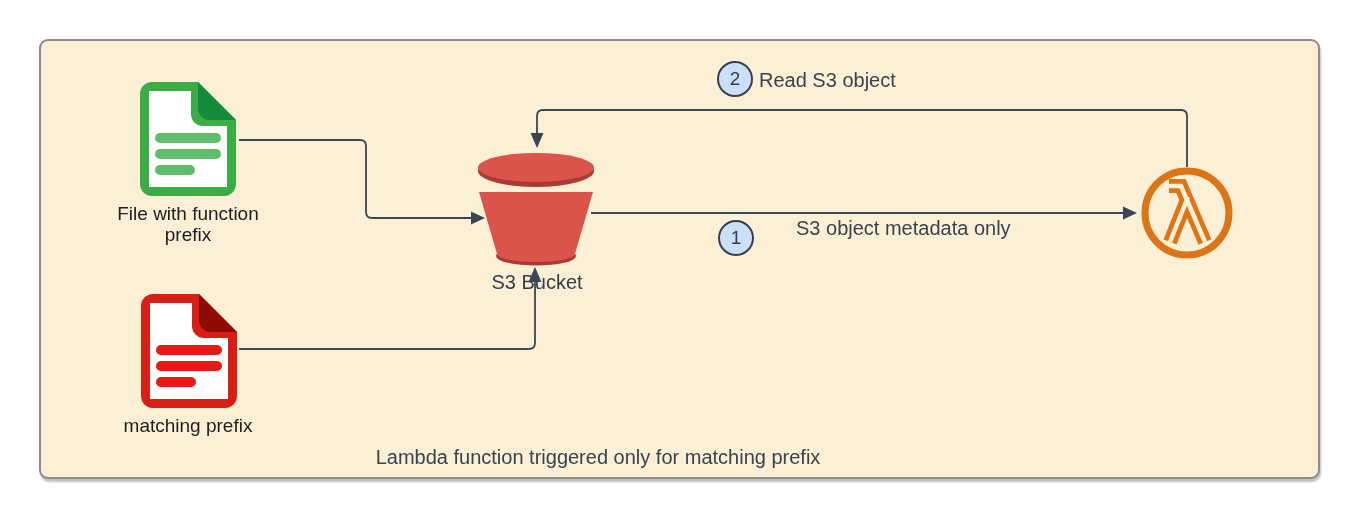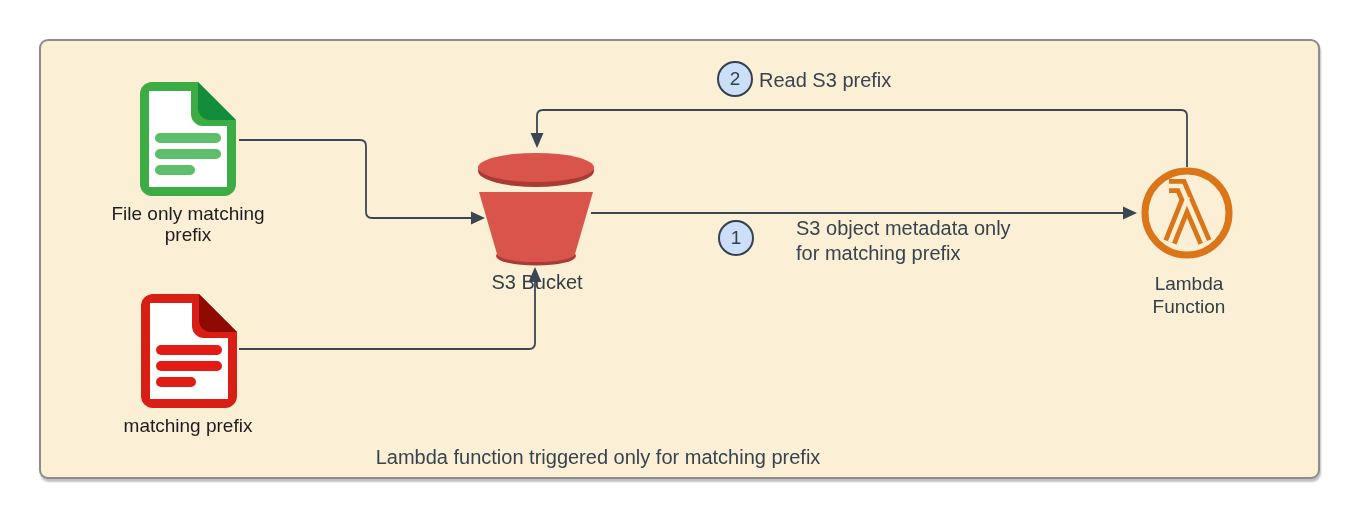--- a/index.html
+++ b/index.html
@@ -78,21 +78,21 @@
 
   <svg class="abs" style="left:138px; top:80px;" width="100" height="118" viewBox="0 0 100 118">
     <path d="M14 2 H60 L98 40 V104 a12 12 0 0 1 -12 12 H14 A12 12 0 0 1 2 104 V14 A12 12 0 0 1 14 2 Z" fill="#3CAD44"></path>
     <path d="M11 11 H53 V34 a12 12 0 0 0 12 12 H89 V107 H11 Z" fill="#ffffff"></path>
     <path d="M60 2 L98 40 H72 A12 12 0 0 1 60 28 Z" fill="#148C3C"></path>
     <rect x="17" y="53" width="66" height="10" rx="5" fill="#5FBE6A"></rect>
     <rect x="17" y="69" width="66" height="10" rx="5" fill="#5FBE6A"></rect>
     <rect x="17" y="85" width="40" height="10" rx="5" fill="#5FBE6A"></rect>
   </svg>
   <div class="node-label" style="left:103px; top:203px; width:170px;">
-    <div>File only matching</div>
+    <div>File with function</div>
     <div>prefix</div>
   </div>
 
   <svg class="abs" style="left:139px; top:292px;" width="100" height="118" viewBox="0 0 100 118">
     <path d="M14 2 H60 L98 40 V104 a12 12 0 0 1 -12 12 H14 A12 12 0 0 1 2 104 V14 A12 12 0 0 1 14 2 Z" fill="#D81E15"></path>
     <path d="M11 11 H53 V34 a12 12 0 0 0 12 12 H89 V107 H11 Z" fill="#ffffff"></path>
     <path d="M60 2 L98 40 H72 A12 12 0 0 1 60 28 Z" fill="#8F0A00"></path>
     <rect x="17" y="53" width="66" height="10" rx="5" fill="#E31B15"></rect>
     <rect x="17" y="69" width="66" height="10" rx="5" fill="#E31B15"></rect>
     <rect x="17" y="85" width="40" height="10" rx="5" fill="#E31B15"></rect>
@@ -109,38 +109,33 @@
   </svg>
   <div class="shape-label" style="left:477px; top:271px; width:120px;">
     <span>S3 Bucket</span>
   </div>
 
   <svg class="abs" style="left:1139px; top:165px;" width="96" height="96" viewBox="0 0 96 96">
     <circle cx="48" cy="48" r="42" fill="none" stroke="#DB7518" stroke-width="7"></circle>
     <path d="M30 21 L42 21 L66 77 M49 32 L31 77" fill="none" stroke="#DB7518" stroke-width="14" stroke-linejoin="miter"></path>
     <path d="M30 21 L42 21 L66 77 M49 32 L31 77" fill="none" stroke="#FBF0D6" stroke-width="4.5" stroke-linejoin="miter"></path>
   </svg>
-  <div class="shape-label" style="left:1139px; top:272px; width:100px; font-size:19px;">
-    <div>Lambda</div>
-    <div>Function</div>
-  </div>
 
   <div class="badge" style="left:717px; top:61px;">
     <span>2</span>
   </div>
   <div class="annotation" style="left:759px; top:68px;">
-    <span>Read S3 prefix</span>
+    <span>Read S3 object</span>
   </div>
 
   <div class="badge" style="left:718px; top:220px;">
     <span>1</span>
   </div>
   <div class="annotation" style="left:796px; top:216px;">
     <div>S3 object metadata only</div>
-    <div>for matching prefix</div>
   </div>
 
   <div id="caption">
     <span>Lambda function triggered only for matching prefix</span>
   </div>
 
   <svg id="connectors" width="1360" height="520" viewBox="0 0 1360 520">
 
     <path d="M239 140 L360 140 Q366 140 366 146 L366 212 Q366 218 372 218 L471 218" fill="none" stroke="#3A4651" stroke-width="1.8"></path>
     <polygon points="485,218 471,211.5 471,224.5" fill="#3A4651"></polygon>

